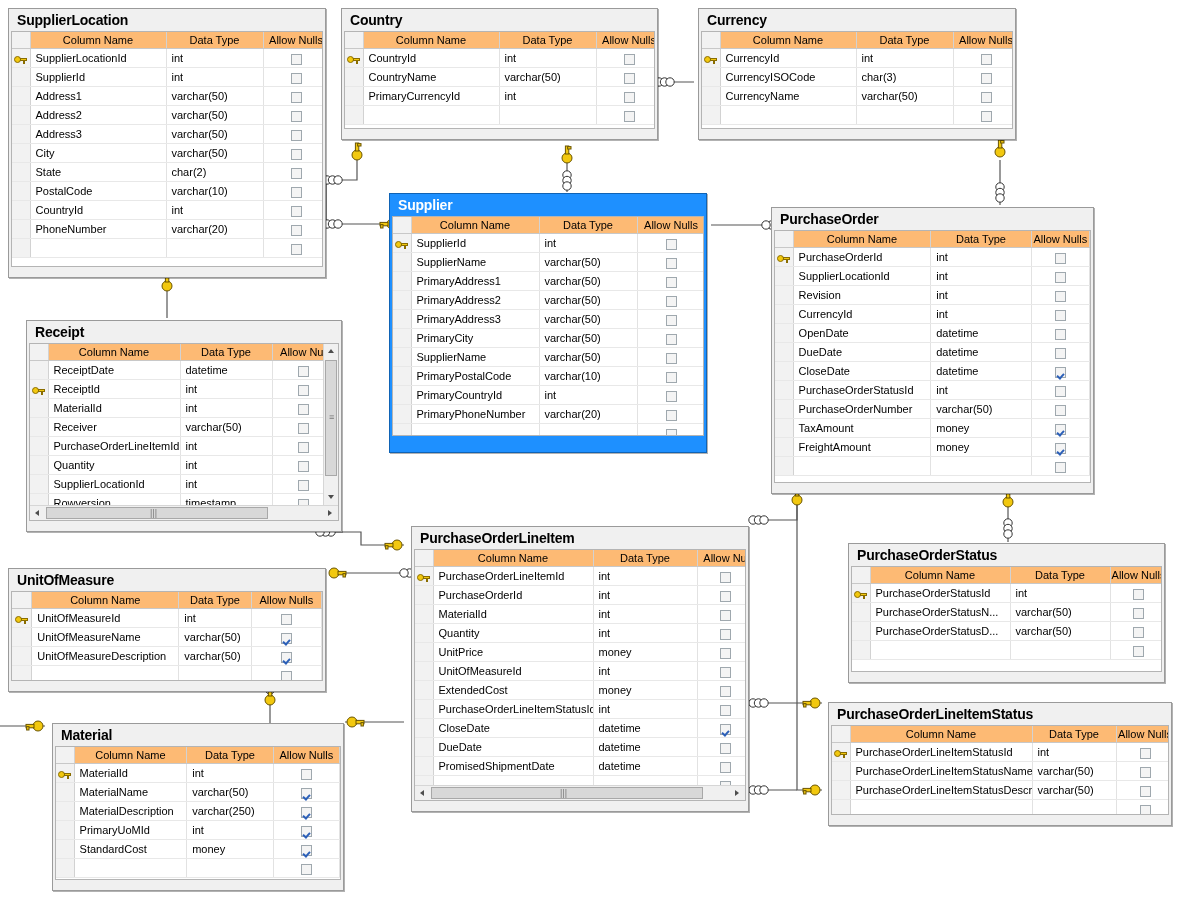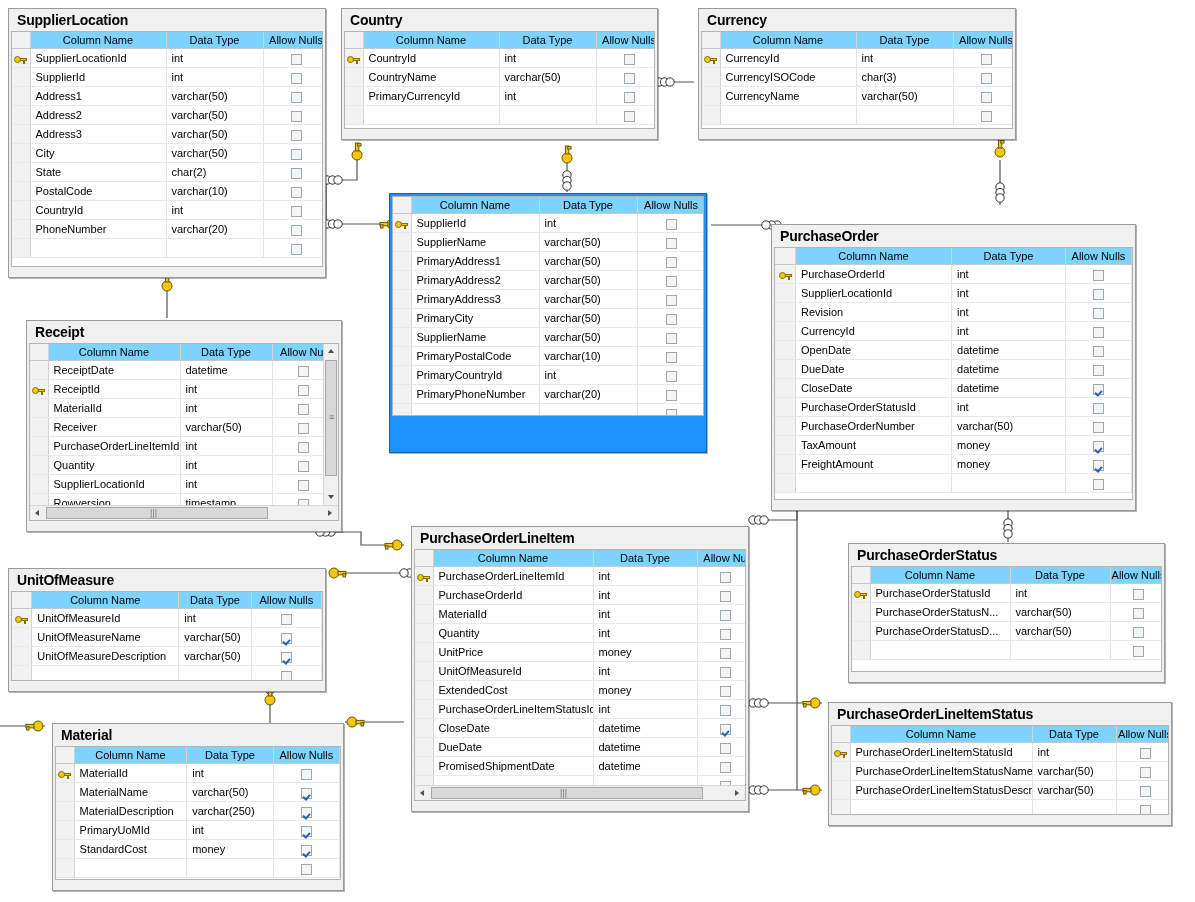--- a/index.html
+++ b/index.html
@@ -33,21 +33,21 @@
     box-shadow:1px 1px 0 rgba(0,0,0,.30);
   }
   .tbl.sel .title{color:#ffffff;}
 
   .grid{
     background:#ffffff;border:1px solid #b4b4b4;
     box-sizing:border-box;overflow:hidden;position:relative;
   }
   table.cols{border-collapse:collapse;table-layout:fixed;width:100%;}
   table.cols th{
-    background:#7dd3fc;
+    background:#fdba74;
     border-right:1px solid #d2d2d2;
     border-bottom:1px solid #c8c8c8;
     font-weight:normal;font-size:11px;color:#000;
     height:16px;line-height:16px;padding:0;text-align:center;
     white-space:nowrap;overflow:hidden;
   }
   table.cols td{
     border-right:1px solid #e2e2e2;
     border-bottom:1px solid #e8e8e8;
     height:18px;line-height:18px;padding:0 0 0 5px;
@@ -368,20 +368,21 @@
               <td></td>
               <td></td>
               <td class="nul"><span class="cbx"></span></td>
             </tr>
           </tbody>
         </table>
     </div>
   </div>
 
   <div class="tbl sel" style="left:389px;top:193px;width:318px;height:260px;">
+    <div class="title">Supplier</div>
     <div class="grid" style="height:220px;">
       <table class="cols">
           <colgroup>
             <col style="width:18px">
             <col style="width:128px">
             <col style="width:98px">
             <col style="width:68px">
           </colgroup>
           <tbody>
             <tr>
@@ -454,21 +455,21 @@
               <td class="gut"></td>
               <td></td>
               <td></td>
               <td class="nul"><span class="cbx"></span></td>
             </tr>
           </tbody>
         </table>
     </div>
   </div>
 
-  <div class="tbl" style="left:771px;top:224px;width:365px;height:287px;">
+  <div class="tbl" style="left:771px;top:207px;width:323px;height:287px;">
     <div class="title">PurchaseOrder</div>
     <div class="grid" style="height:253px;">
       <table class="cols">
           <colgroup>
             <col style="width:18px">
             <col style="width:137px">
             <col style="width:100px">
             <col style="width:58px">
           </colgroup>
           <tbody>

